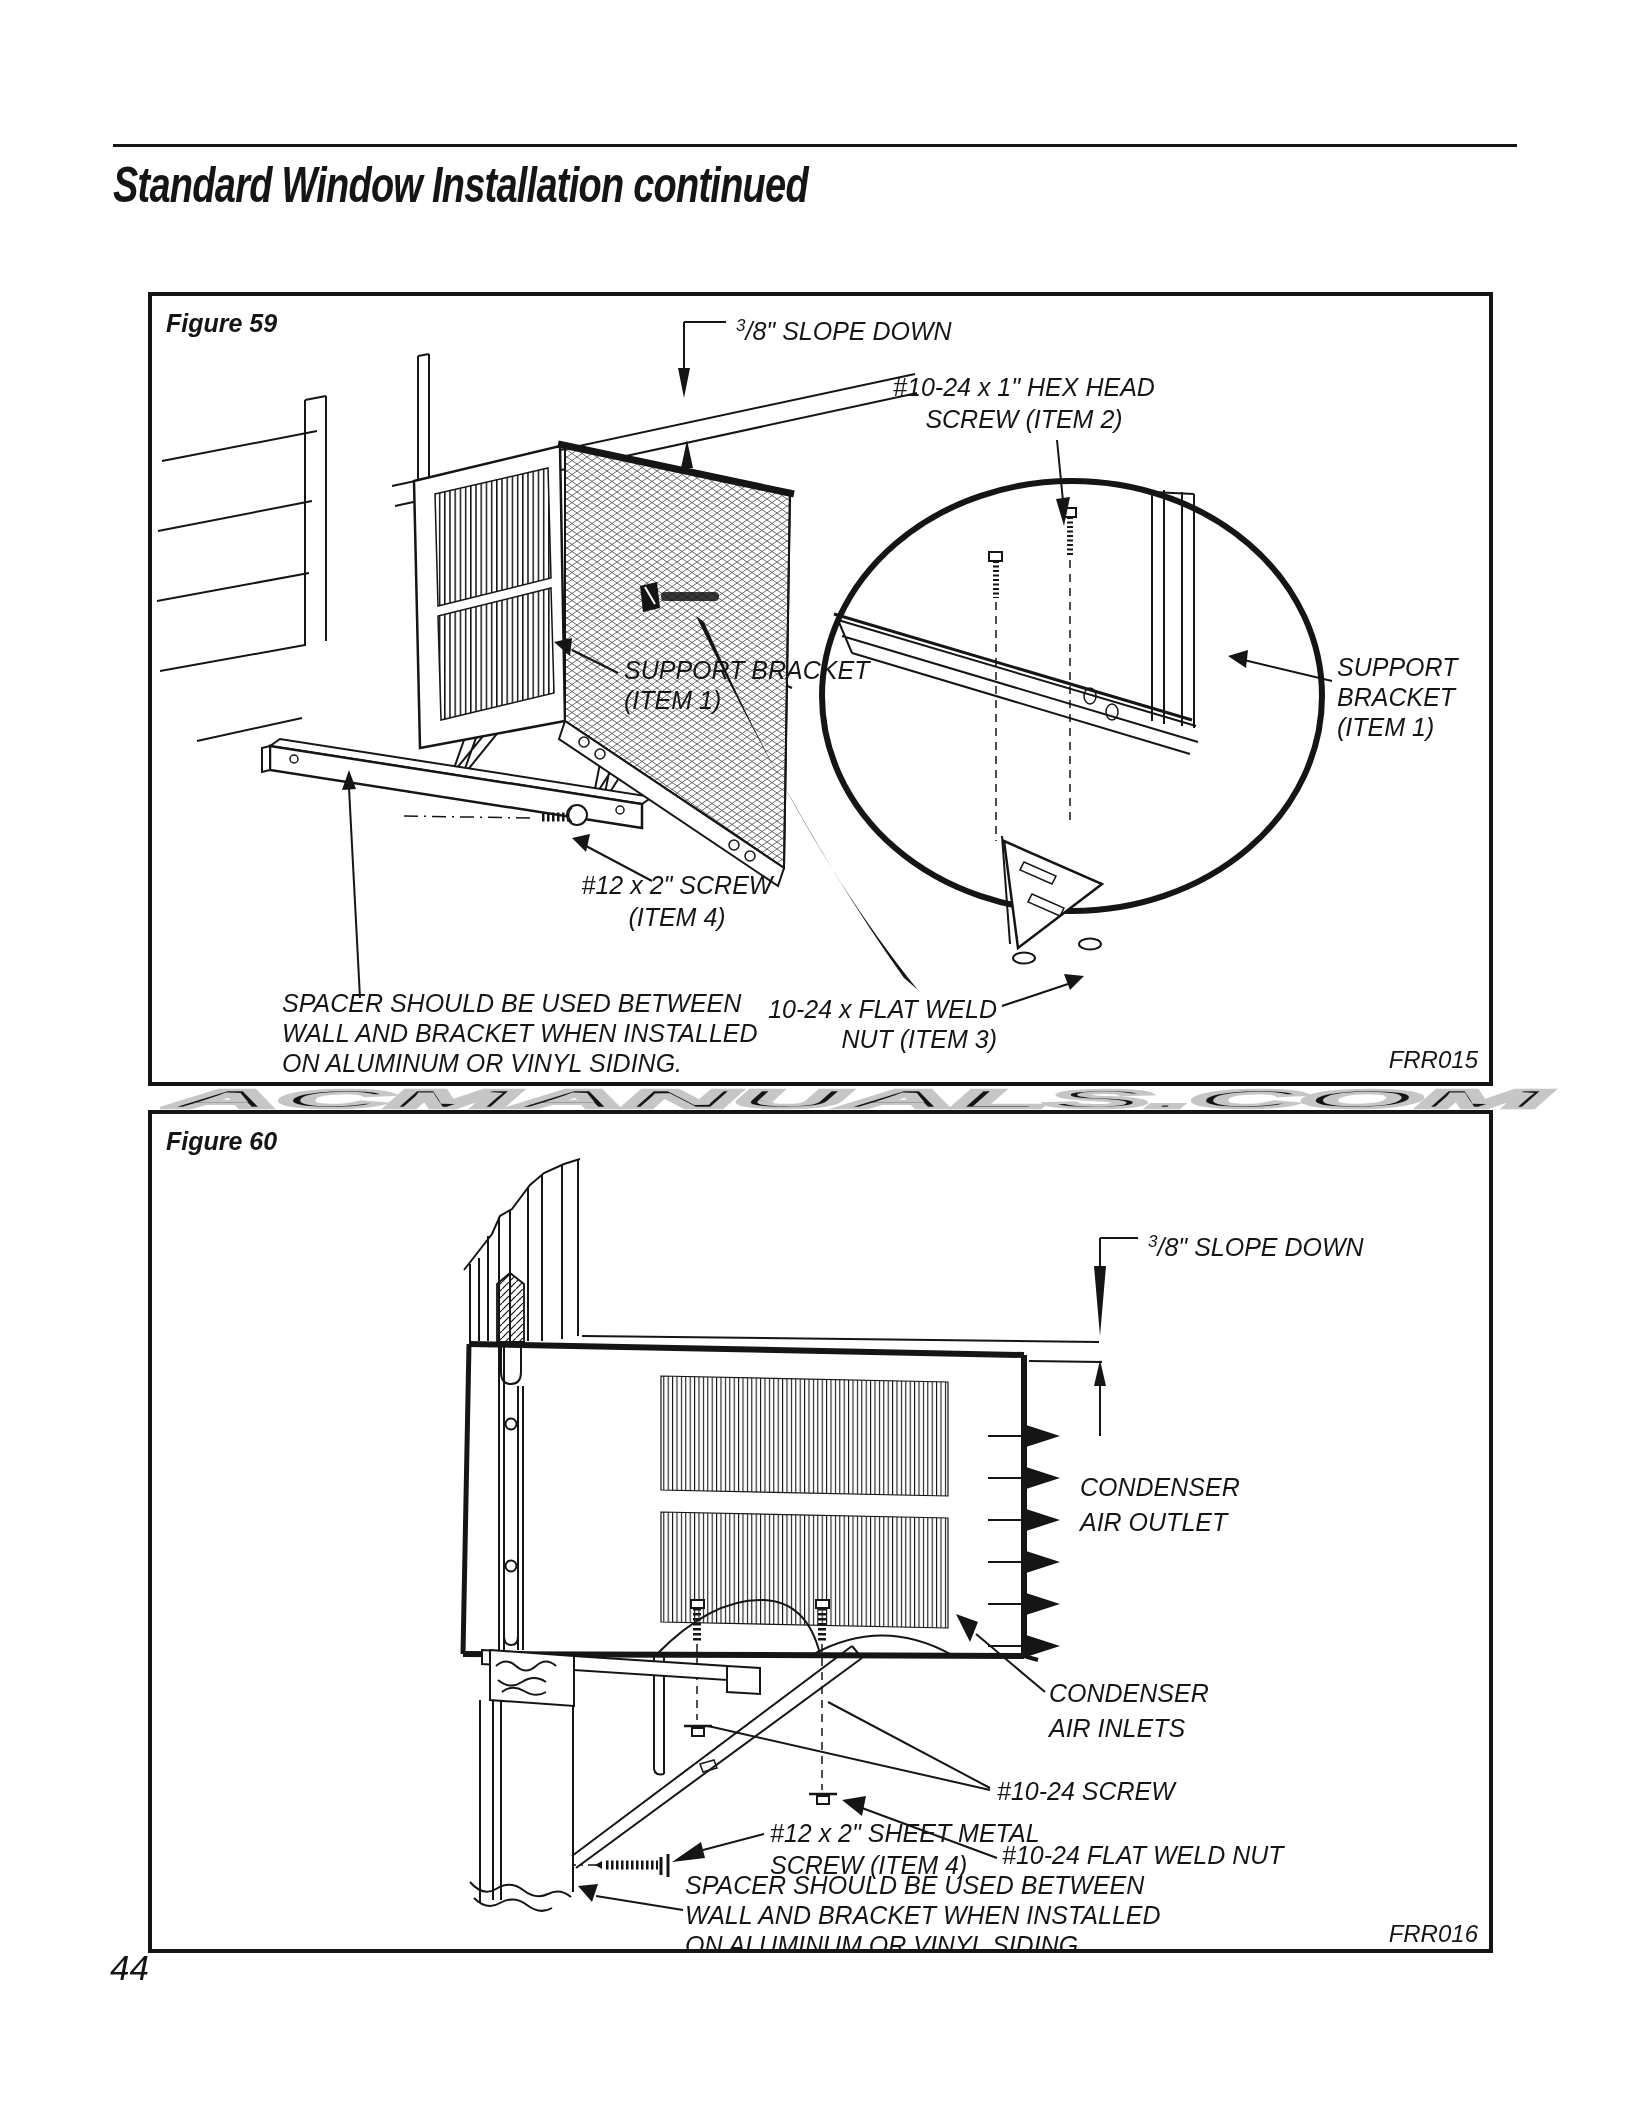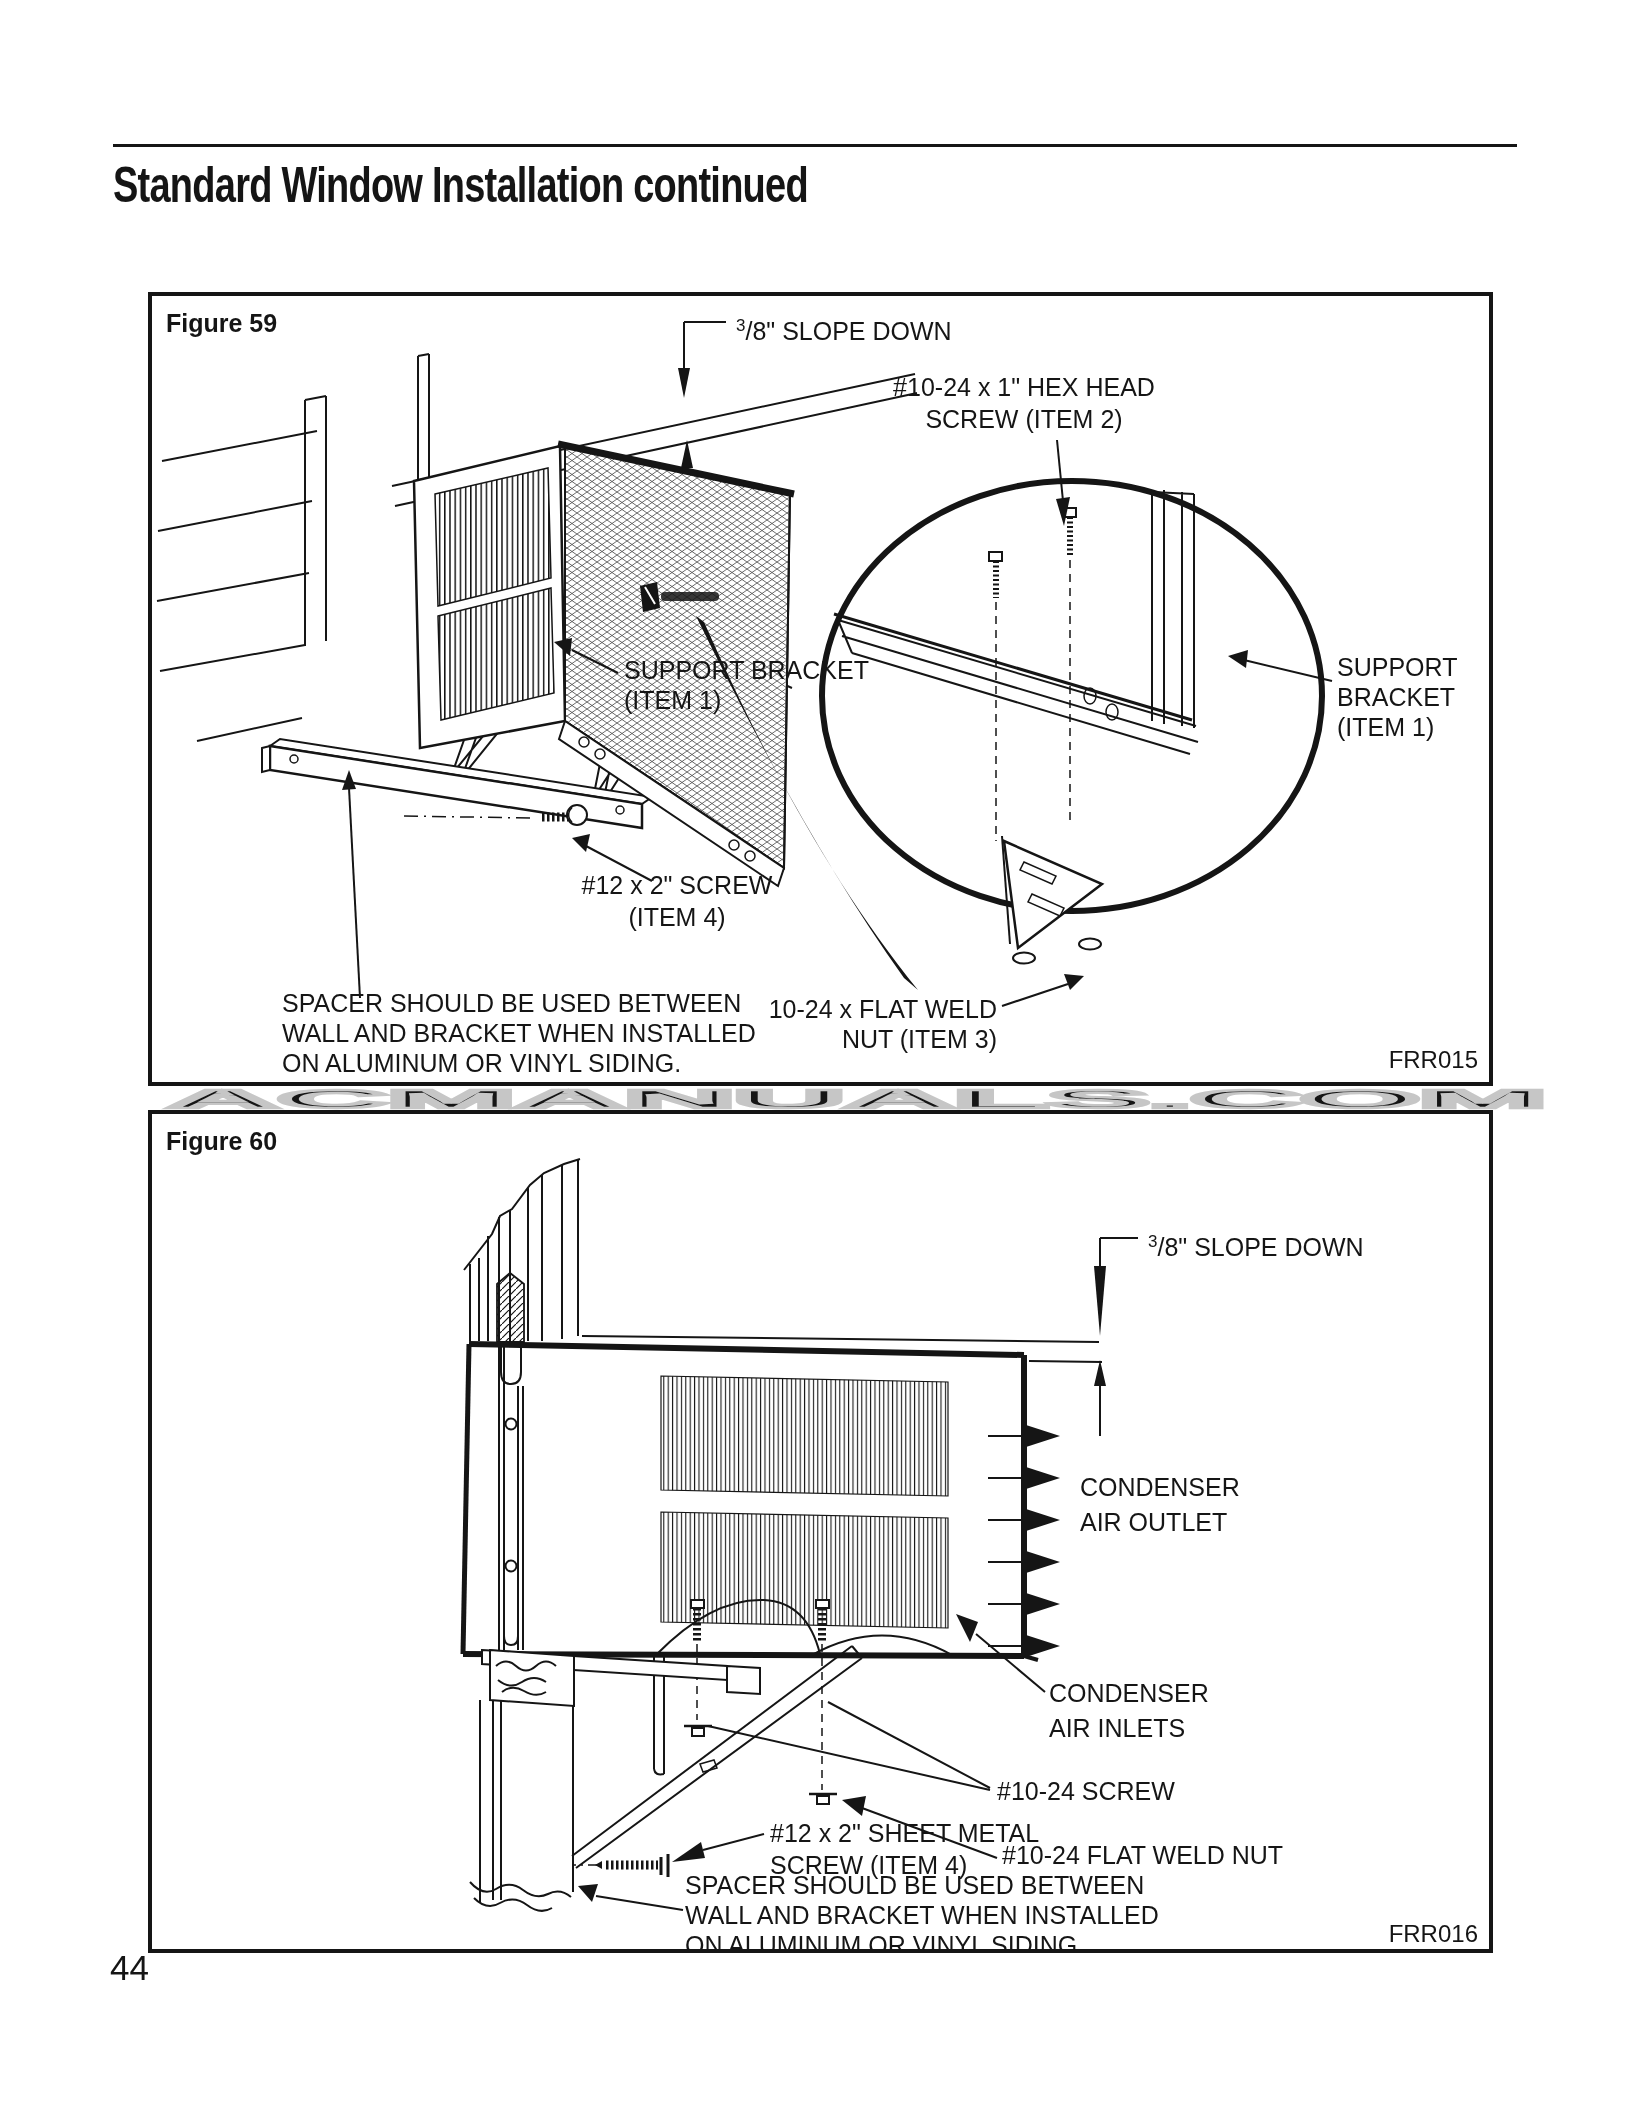--- a/index.html
+++ b/index.html
@@ -1,17 +1,17 @@
 <!DOCTYPE html>
 <html><head>
 <meta charset="utf-8">
 <style>
   html,body{margin:0;padding:0;background:#888;}
   .page{position:relative;width:1632px;height:2112px;background:#fff;
-        font-family:"Liberation Sans",sans-serif;overflow:hidden;color:#151515;}
+        font-family:"Liberation Sans",sans-serif;overflow:hidden;color:#151515;font-style:italic;}
   .rule{position:absolute;left:113px;top:144px;width:1404px;height:3px;background:#151515;}
   .title{position:absolute;left:113px;top:156px;margin:0;font-size:50px;font-weight:bold;
          letter-spacing:-1px;transform:scaleX(.76);transform-origin:left top;white-space:nowrap;}
   .figbox{position:absolute;left:148px;width:1345px;border:4px solid #151515;box-sizing:border-box;background:#fff;}
   #fig59{top:292px;height:794px;}
   #fig60{top:1110px;height:843px;}
   .figbox svg{display:block;width:100%;height:100%;}
   svg text{fill:#151515;font-family:"Liberation Sans",sans-serif;font-size:25px;}
   svg .figtitle{font-size:25px;font-weight:bold;}
   svg .code{font-size:24px;}

